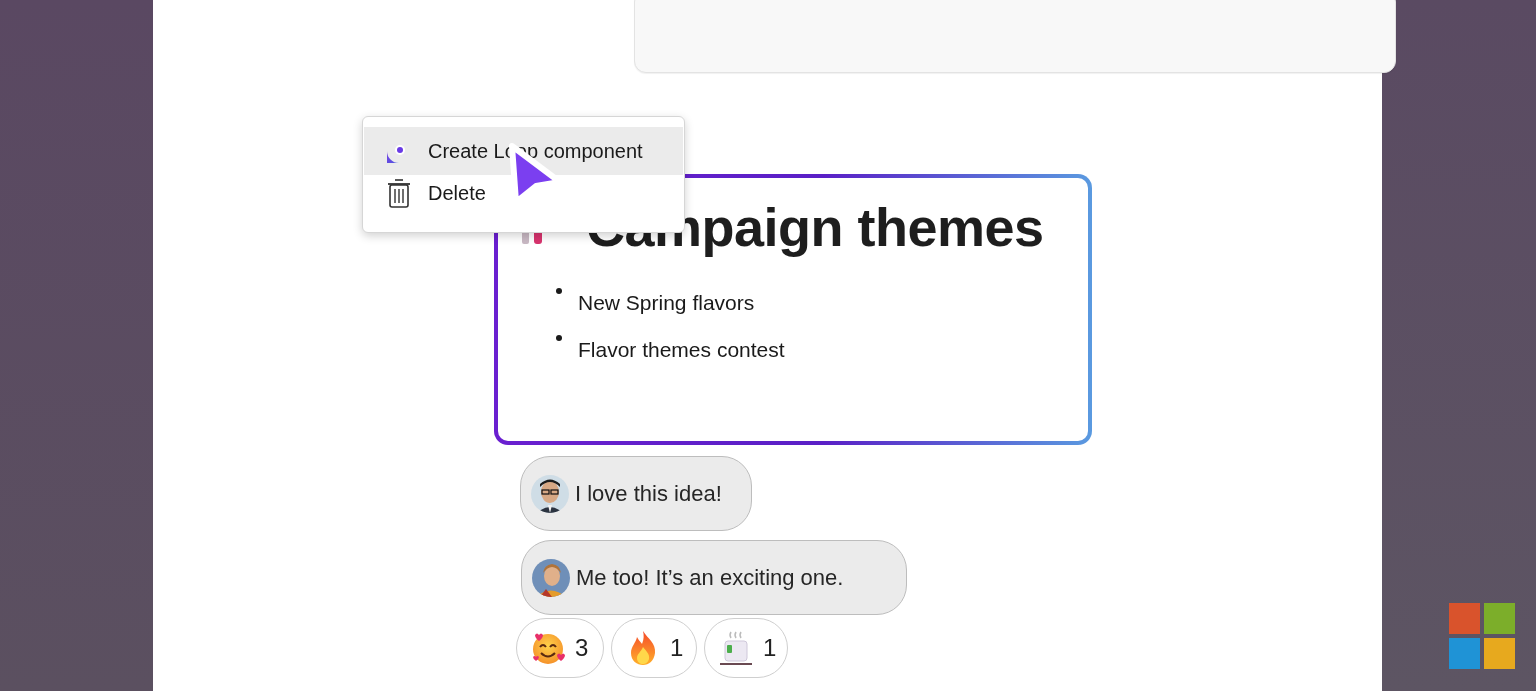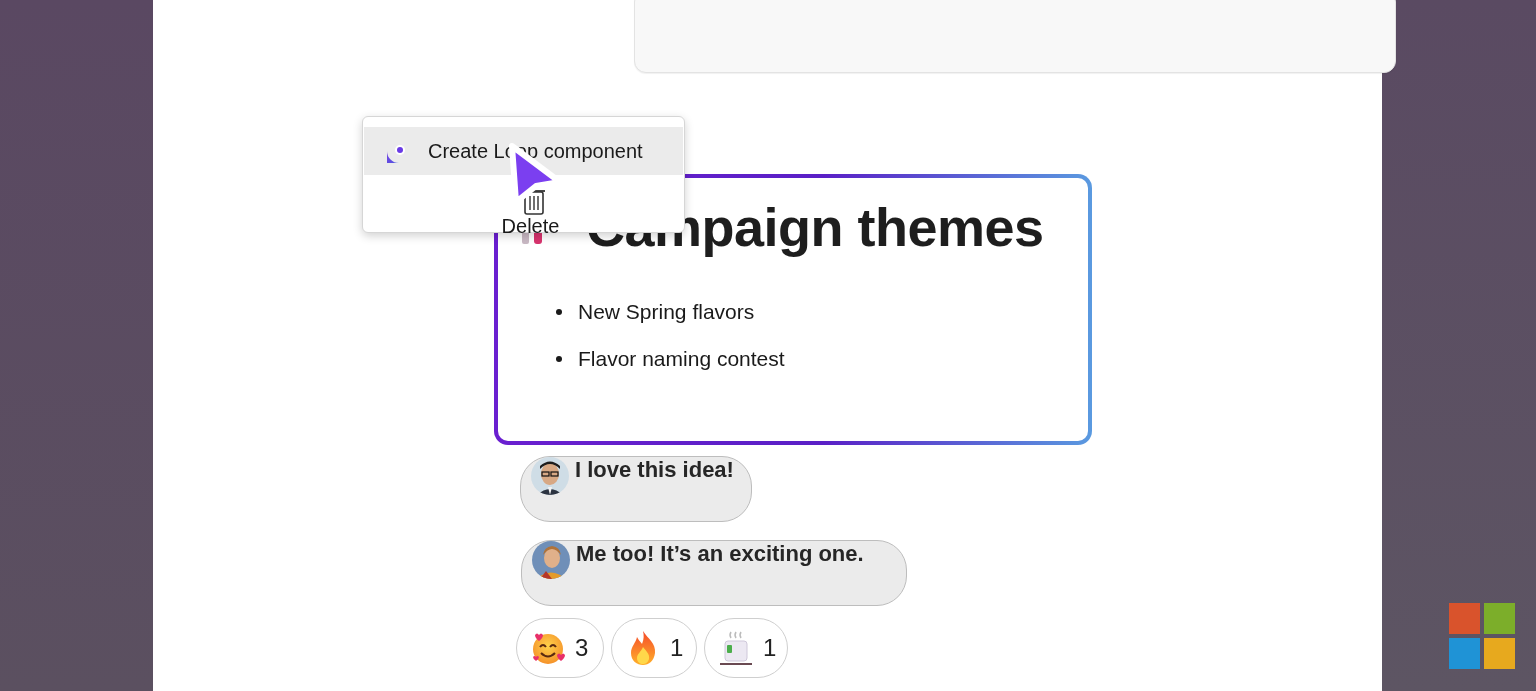--- a/index.html
+++ b/index.html
@@ -29,38 +29,38 @@
       width: 100%; height: 100%; background: #fff; border-radius: 10px; position: relative;
     }
     .card-icon { position: absolute; left: 24px; top: 40px; width: 22px; height: 26px; }
     .card-icon .a { position: absolute; left: 0; top: 4px; width: 7px; height: 22px; background: #c9b9c4; border-radius: 2px; }
     .card-icon .b { position: absolute; left: 12px; top: 4px; width: 8px; height: 22px; background: #d8336e; border-radius: 3px; }
     .card-title {
       position: absolute; left: 88px; top: 18px; font-size: 54px; font-weight: 700;
       color: #1e1e1e; letter-spacing: -0.5px; white-space: nowrap;
     }
     .card-list { position: absolute; left: 58px; top: 110px; margin: 0; padding: 0; list-style: none; }
-    .card-list li { font-size: 21px; color: #1a1a1a; height: 47px; line-height: 30px; display: flex; align-items: center; }
+    .card-list li { font-size: 21px; color: #1a1a1a; height: 47px; line-height: 30px; display: flex; }
     .bullet { display: inline-block; width: 6px; height: 6px; background: #1a1a1a; border-radius: 50%; margin-right: 16px; }
 
     .context-menu {
       position: absolute; left: 362px; top: 116px; width: 321px; height: 115px;
       background: #fff; border: 1px solid #d6d6d6; border-radius: 6px;
       box-shadow: 0 3px 10px rgba(0,0,0,0.18); z-index: 5;
     }
     .menu-item { position: absolute; left: 1px; width: 319px; height: 48px; display: flex; align-items: center; }
     .menu-item.highlight { background: #ebebeb; }
     .menu-item .label { font-size: 20px; color: #1a1a1a; margin-left: 14px; font-weight: 500; }
     .menu-icon { width: 30px; height: 30px; margin-left: 20px; display: flex; align-items: center; justify-content: center; }
 
     .cursor { position: absolute; left: 502px; top: 140px; width: 64px; height: 70px; z-index: 6; }
 
     .bubble {
-      position: absolute; height: 66px; background: #ebebeb; border: 1px solid #bdbdbd;
-      border-radius: 30px; display: flex; box-sizing: border-box; font-weight: bold;
+      position: absolute; height: 75px; background: #ebebeb; border: 1px solid #bdbdbd;
+      border-radius: 30px; display: flex; align-items: center; box-sizing: border-box;
     }
     .avatar { width: 38px; height: 38px; border-radius: 50%; margin-left: 10px; overflow: hidden; position: relative; flex-shrink: 0; }
     .bubble .msg { font-size: 22px; color: #262626; margin-left: 6px; white-space: nowrap; }
 
     .reaction {
       position: absolute; top: 618px; height: 60px; background: #fff; border: 1px solid #cfcfcf;
       border-radius: 30px; display: flex; align-items: center; box-sizing: border-box;
     }
     .reaction .emoji { width: 38px; height: 38px; margin-left: 12px; position: relative; }
     .reaction .count { font-size: 24px; color: #222; margin-left: 8px; }
@@ -85,21 +85,21 @@
         <div class="b"></div>
     </div>
     <div class="card-title">Campaign themes</div>
     <ul class="card-list">
       <li>
           <span class="bullet"></span>
           <span>New Spring flavors</span>
         </li>
       <li>
           <span class="bullet"></span>
-          <span>Flavor naming contest</span>
+          <span>Flavor themes contest</span>
         </li>
     </ul>
   </div>
 </div>
 
 <div class="context-menu">
   <div class="menu-item highlight" style="top:10px;">
     <span class="menu-icon">
       <svg width="28" height="28" viewBox="0 0 28 28">
         <defs>
@@ -109,21 +109,21 @@
             <stop offset="1" stop-color="#3fb4e8"></stop>
           </linearGradient>
         </defs>
         <path d="M14 2 A12 12 0 1 1 2 14 L2 26 L14 26 A12 12 0 0 0 14 2 Z" fill="url(#lg)"></path>
         <circle cx="15" cy="13" r="5" fill="#fff"></circle>
         <circle cx="15" cy="13" r="3" fill="#6a3ae6"></circle>
       </svg>
     </span>
     <span class="label">Create Loop component</span>
   </div>
-  <div class="menu-item" style="top:68px;flex-direction:column;">
+  <div class="menu-item" style="top:52px;">
     <span class="menu-icon">
       <svg width="26" height="32" viewBox="0 0 26 32">
         <path d="M9 3 h8" stroke="#333" stroke-width="1.6" fill="none"></path>
         <path d="M2 7 h22" stroke="#333" stroke-width="1.8" fill="none"></path>
         <rect x="4" y="8" width="18" height="22" rx="2" stroke="#333" stroke-width="1.6" fill="none"></rect>
         <path d="M9 12 v14 M13 12 v14 M17 12 v14" stroke="#333" stroke-width="1.4" fill="none"></path>
       </svg>
     </span>
     <span class="label">Delete</span>
   </div>

